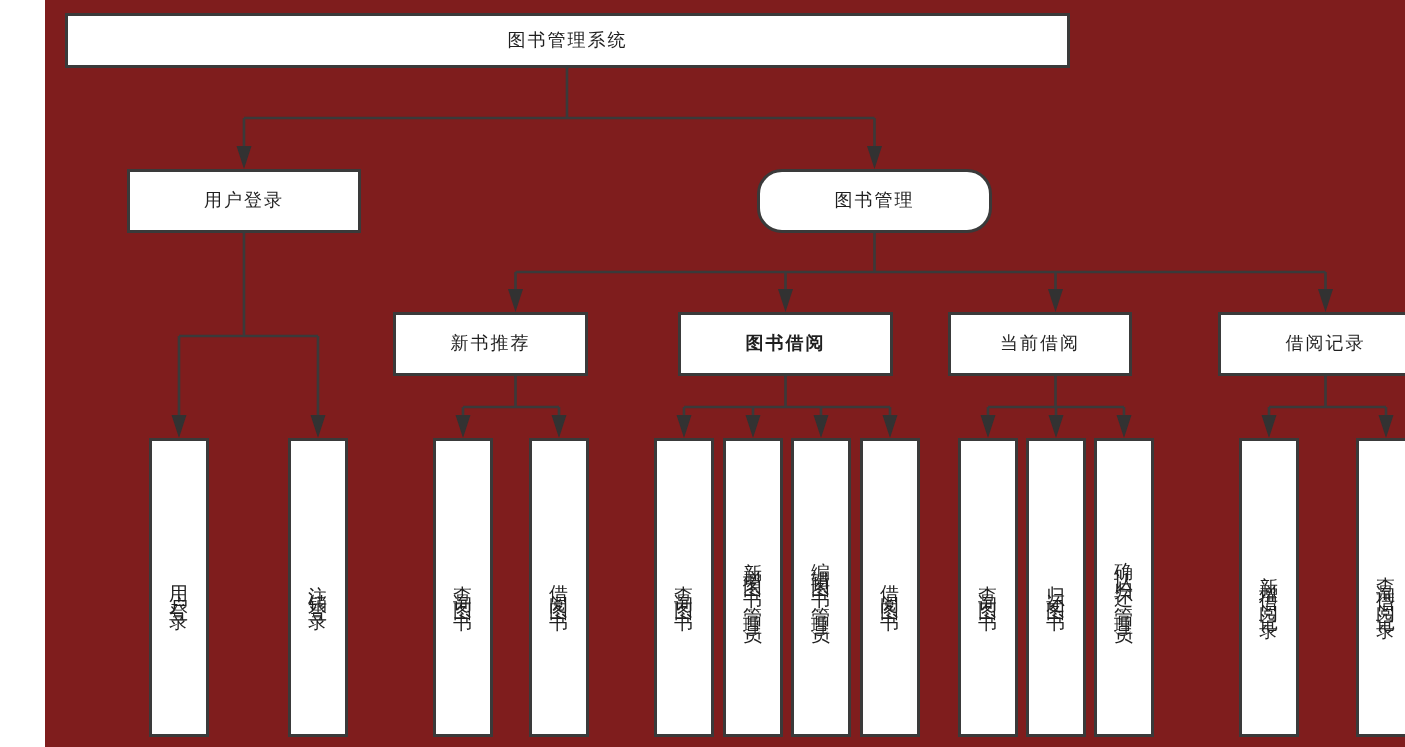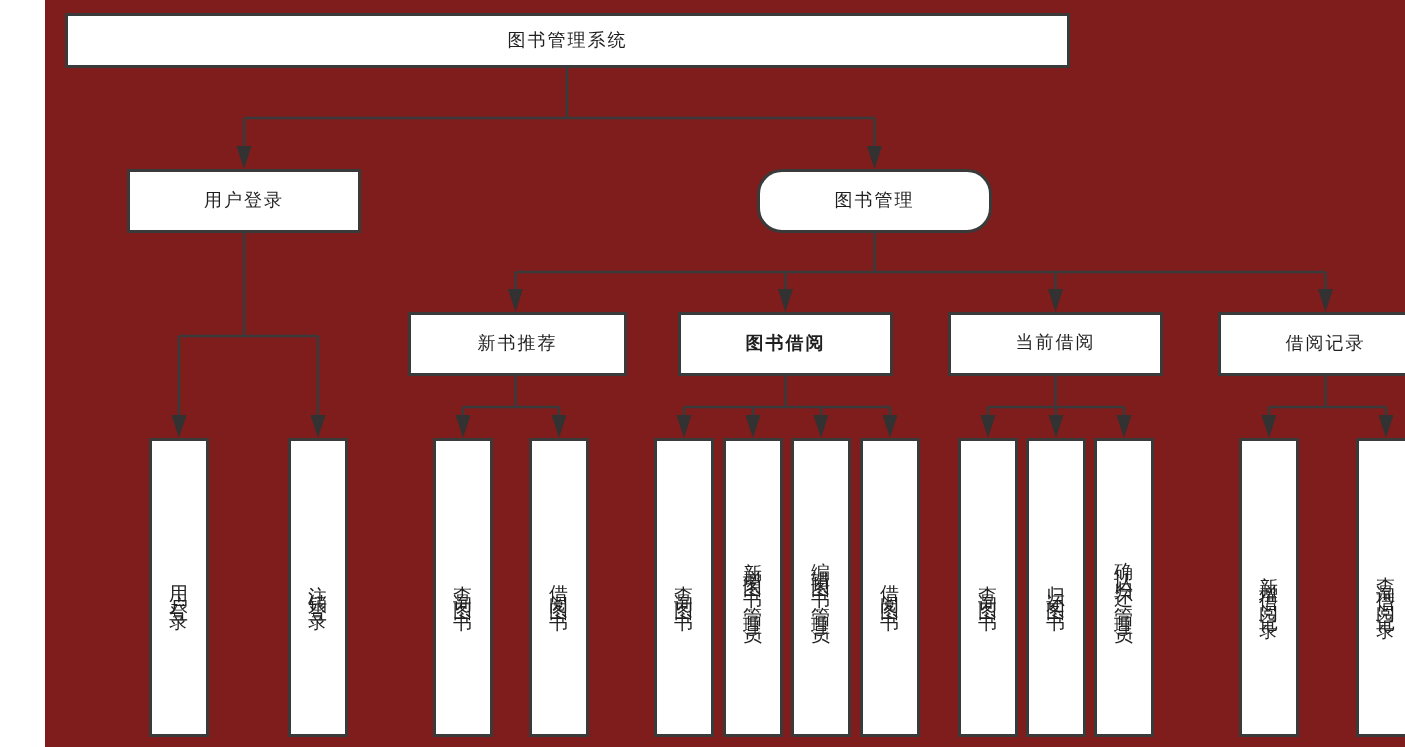--- a/index.html
+++ b/index.html
@@ -103,23 +103,23 @@
     <path d="M1280.5 376 V407 M1224 407 H1341 M1224 407 V428 M1341 407 V428"></path>
     <polygon points="1216.5,415 1231.5,415 1224,438"></polygon>
     <polygon points="1333.5,415 1348.5,415 1341,438"></polygon>
   </svg>
 
   <div class="node hbox" style="left:20px; top:13px; width:1005px; height:55px;">图书管理系统</div>
 
   <div class="node hbox" style="left:82px; top:169px; width:234px; height:64px;">用户登录</div>
   <div class="node hbox" style="left:712px; top:169px; width:235px; height:64px;border-radius:25px;">图书管理</div>
 
-  <div class="node hbox" style="left:363px; top:312px; width:219px; height:64px;">新书推荐</div>
+  <div class="node hbox" style="left:348px; top:312px; width:195px; height:64px;">新书推荐</div>
   <div class="node hbox" style="left:633px; top:312px; width:215px; height:64px;font-weight:bold;">图书借阅</div>
-  <div class="node hbox" style="left:903px; top:312px; width:215px; height:64px;font-family:Liberation Mono, monospace;">当前借阅</div>
+  <div class="node hbox" style="left:903px; top:312px; width:184px; height:64px;">当前借阅</div>
   <div class="node hbox" style="left:1173px; top:312px; width:215px; height:64px;">借阅记录</div>
 
   <div class="node vbox" style="left:104px; top:438px; width:60px; height:299px;">用户登录</div>
   <div class="node vbox" style="left:243px; top:438px; width:60px; height:299px;">注销登录</div>
 
   <div class="node vbox" style="left:388px; top:438px; width:60px; height:299px;">查询图书</div>
   <div class="node vbox" style="left:484px; top:438px; width:60px; height:299px;">借阅图书</div>
 
   <div class="node vbox" style="left:609px; top:438px; width:60px; height:299px;">查询图书</div>
   <div class="node vbox" style="left:678px; top:438px; width:60px; height:299px;">新增图书（管理员）</div>

